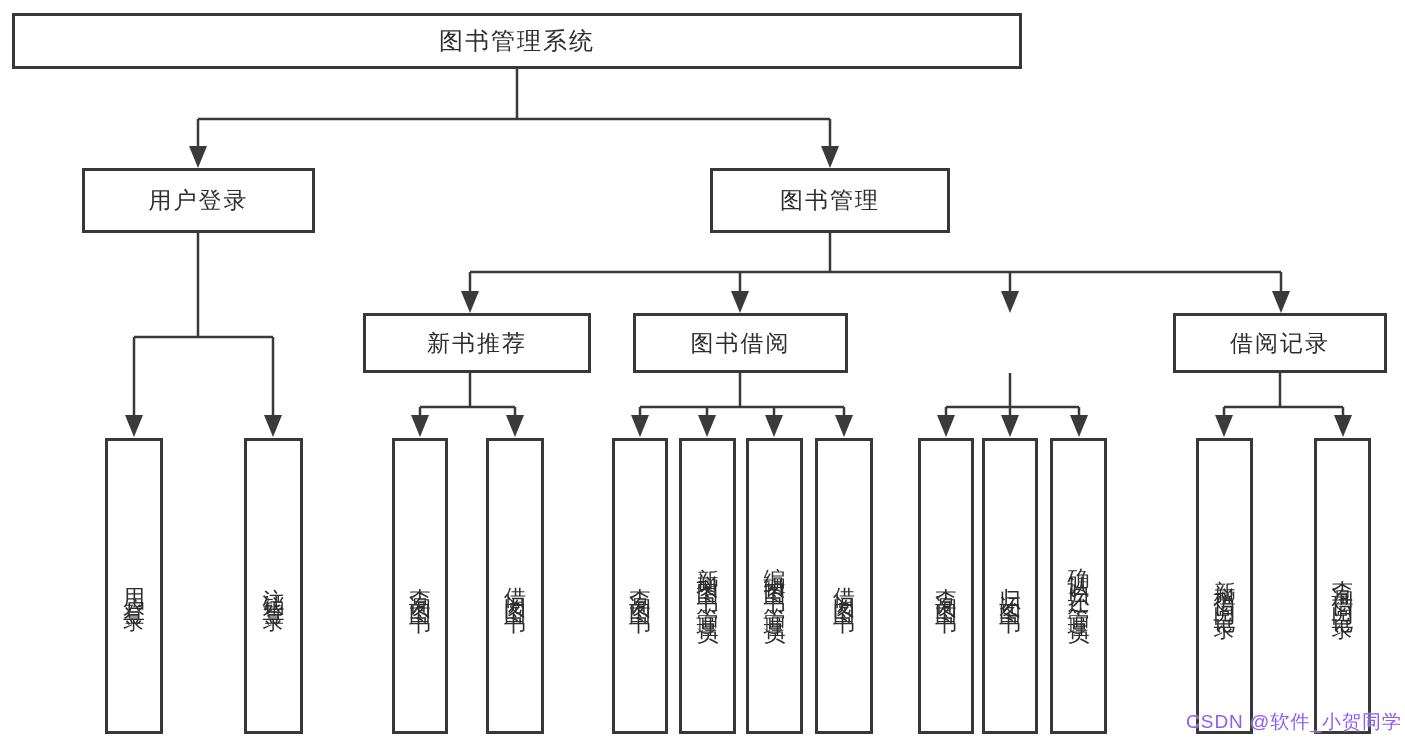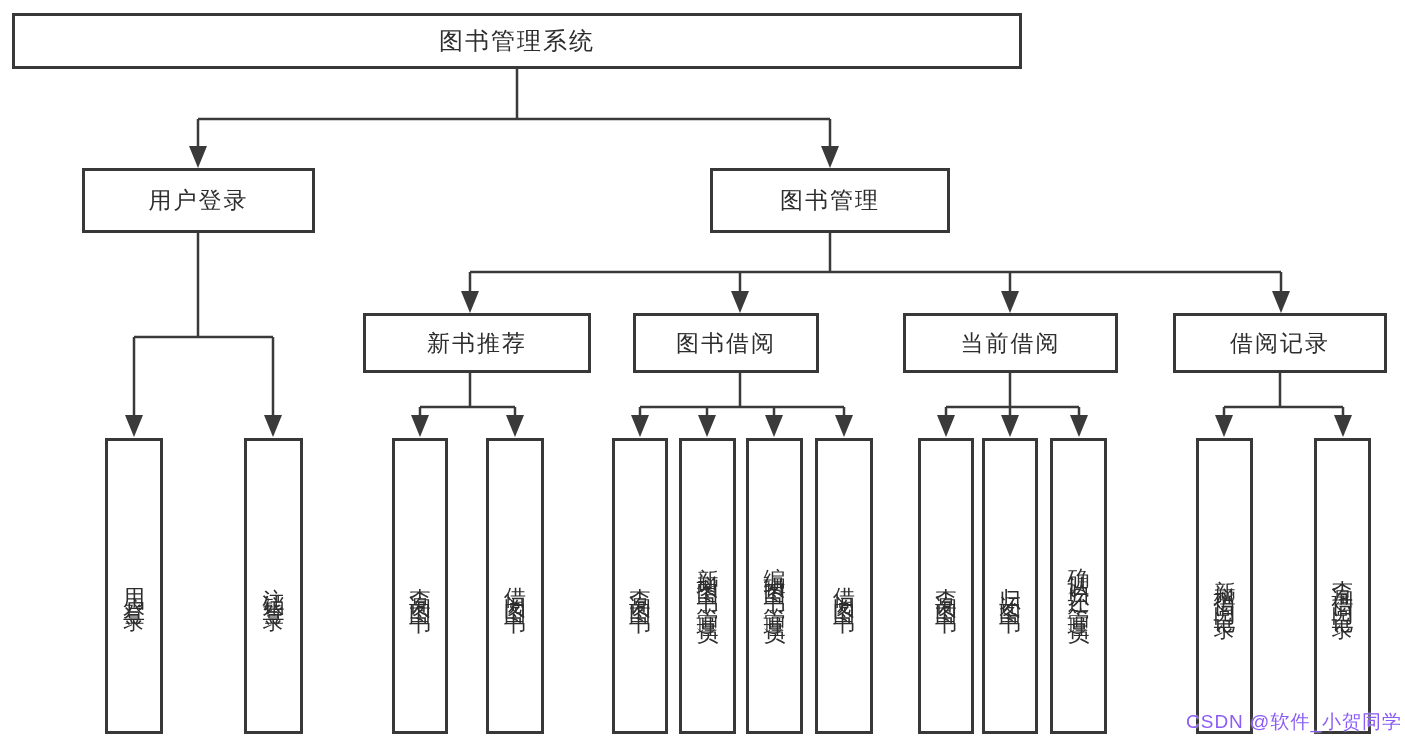--- a/index.html
+++ b/index.html
@@ -117,25 +117,22 @@
   <div class="node" style="left:82px; top:168px; width:233px; height:65px;">
     <span class="h-label">用户登录</span>
   </div>
   <div class="node" style="left:710px; top:168px; width:240px; height:65px;">
     <span class="h-label">图书管理</span>
   </div>
 
   <div class="node" style="left:363px; top:313px; width:228px; height:60px;">
     <span class="h-label">新书推荐</span>
   </div>
-  <div class="node" style="left:633px; top:313px; width:186px; height:60px;">
+  <div class="node" style="left:633px; top:313px; width:215px; height:60px;">
     <span class="h-label">图书借阅</span>
-  </div>
-  <div class="node" style="left:903px; top:313px; width:215px; height:60px;">
-    <span class="h-label">当前借阅</span>
   </div>
   <div class="node" style="left:1173px; top:313px; width:214px; height:60px;">
     <span class="h-label">借阅记录</span>
   </div>
 
   <div class="node" style="left:105px; top:438px; width:58px; height:296px;">
     <span class="v-label">用户登录</span>
   </div>
   <div class="node" style="left:244px; top:438px; width:59px; height:296px;">
     <span class="v-label">注销登录</span>

